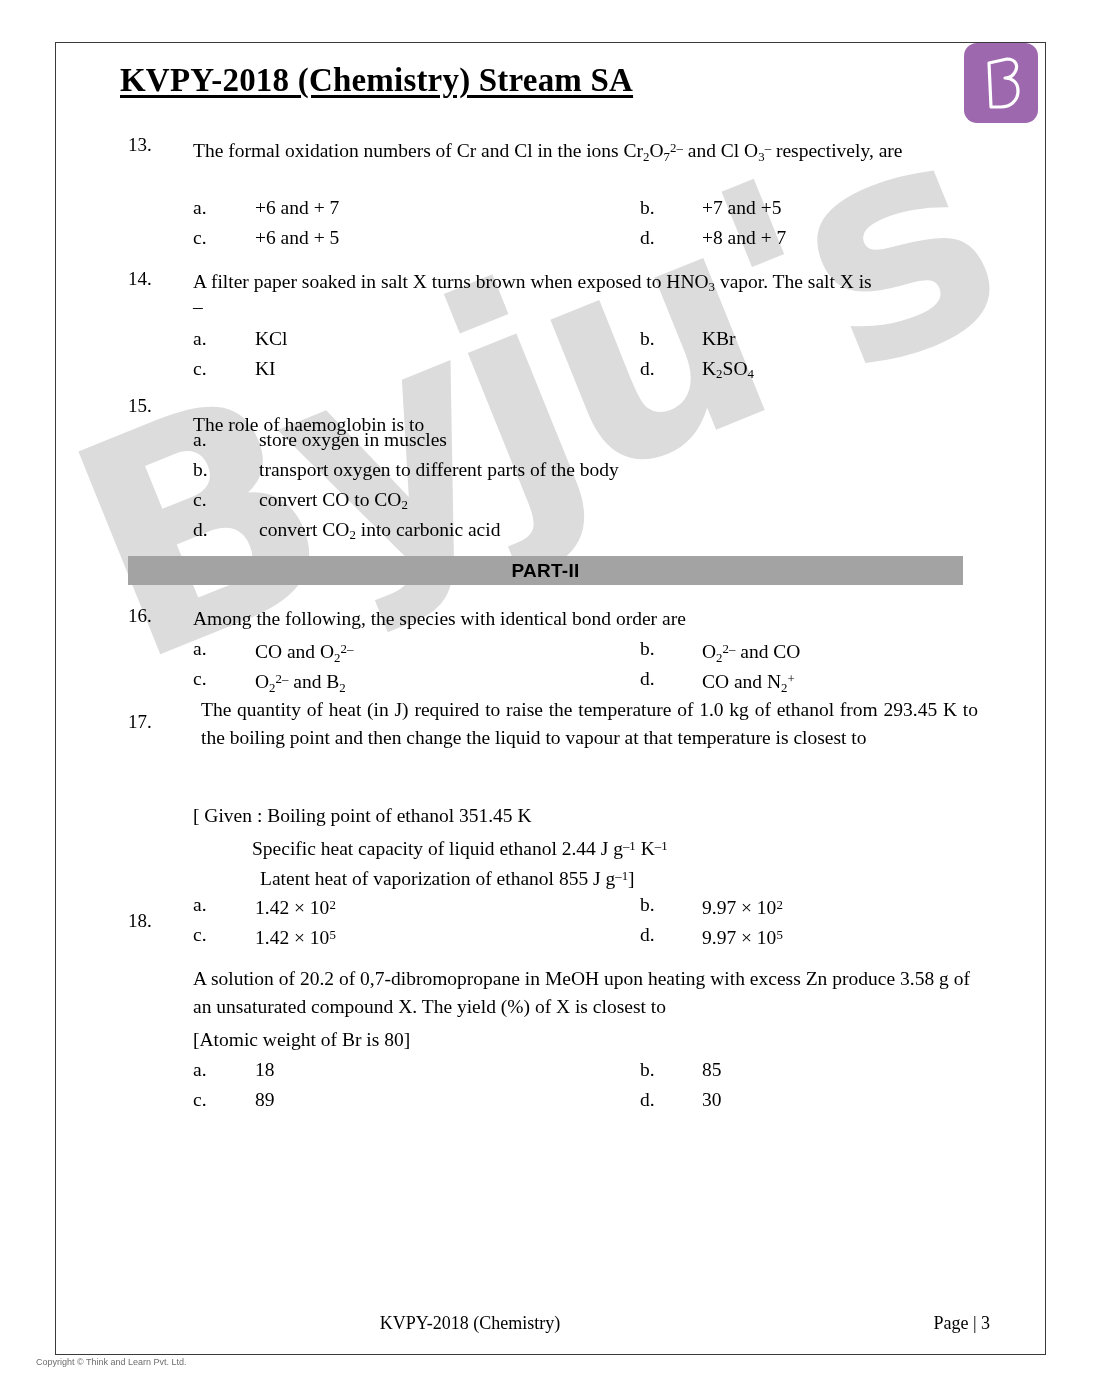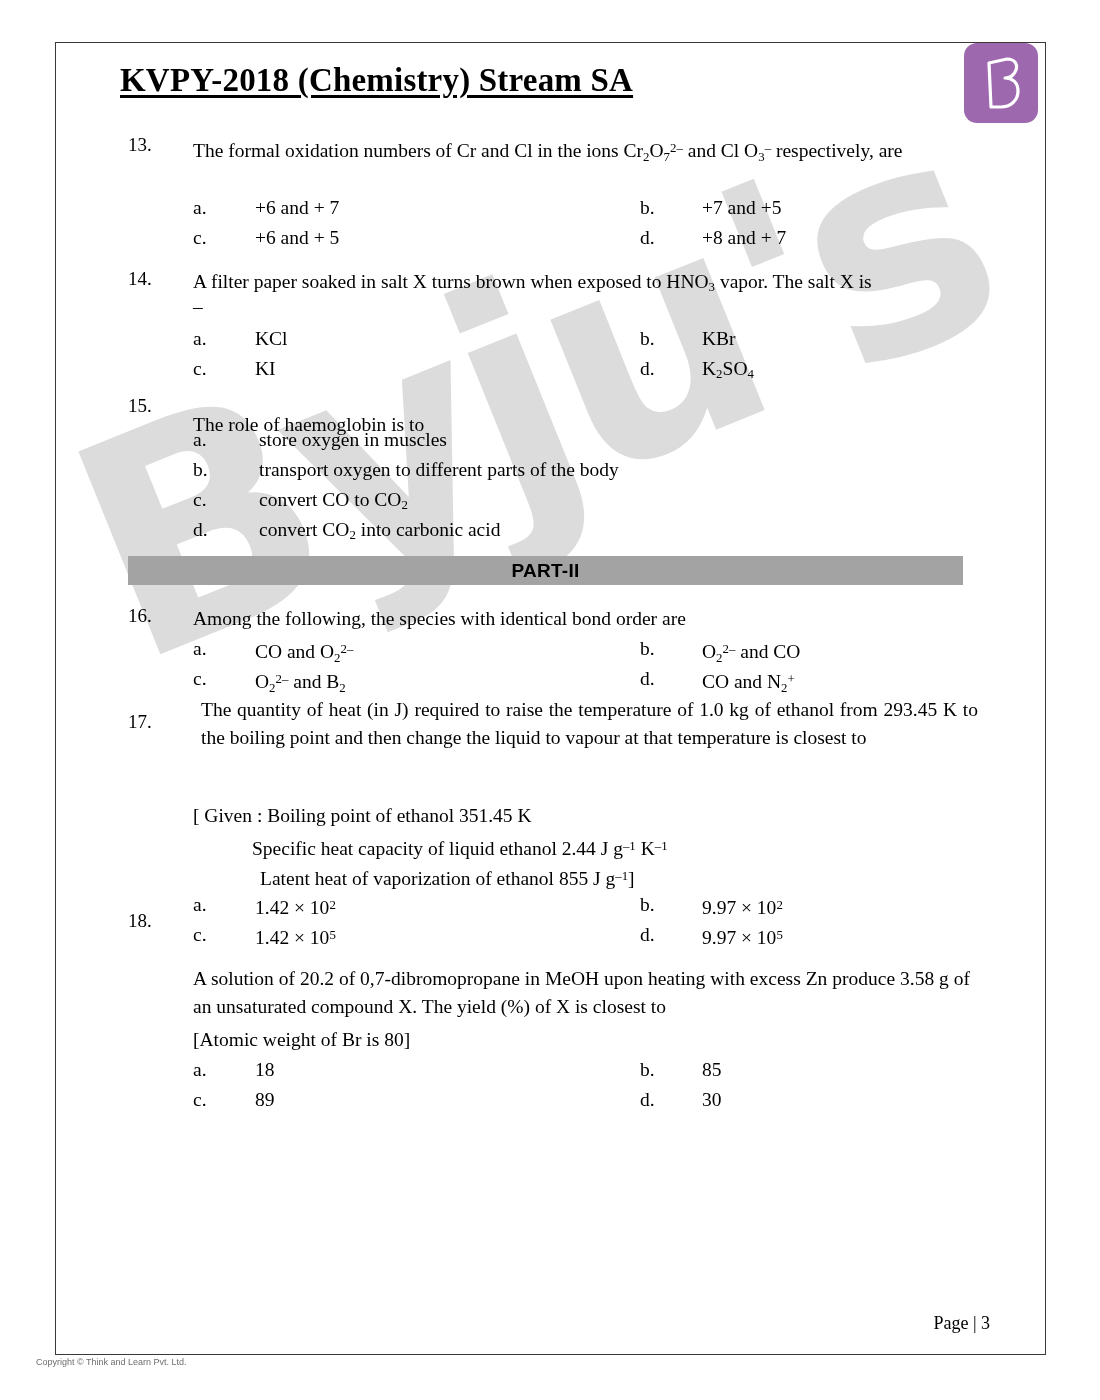--- a/index.html
+++ b/index.html
@@ -356,16 +356,17 @@
         <span class="lbl">c.</span>
         <span class="val">89</span>
       </div>
       <div class="opt col-right">
         <span class="lbl">d.</span>
         <span class="val">30</span>
       </div>
     </div>
   </div>
 
+  <div id="footer-center">KVPY-2018 (Chemistry)</div>
   <div id="footer-page">Page | 3</div>
   <div id="copyright">Copyright © Think and Learn Pvt. Ltd.</div>
 
 </div>
 
 </body></html>

